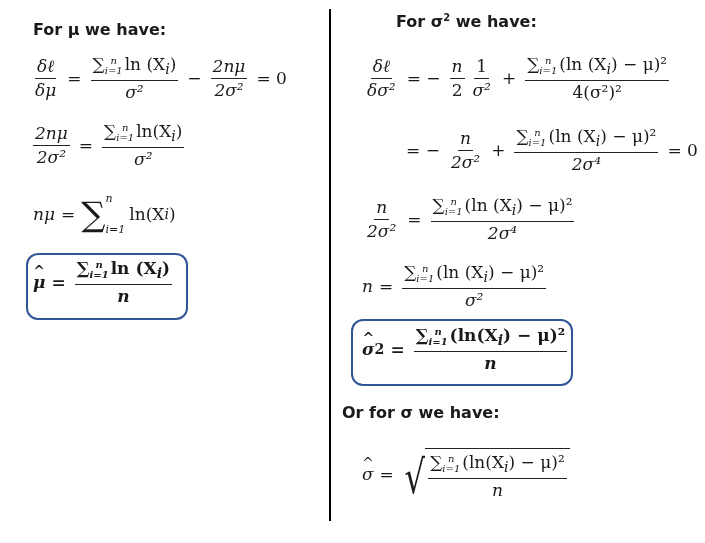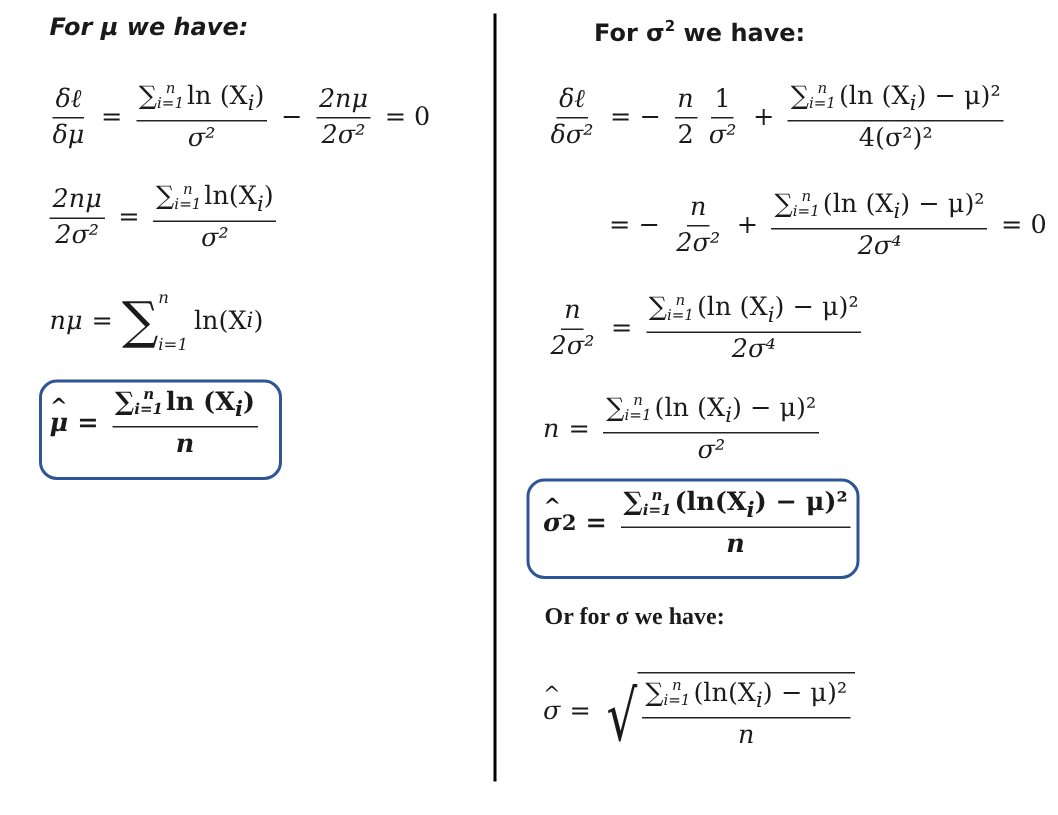--- a/index.html
+++ b/index.html
@@ -23,21 +23,21 @@
   .box { position:absolute; border:2px solid #2f5597; border-radius:12px; }
   .sqrt { display:inline-flex; align-items:flex-end; }
   .sqrt .rad { font-size:46px; line-height:1; transform:scaleX(0.7); margin-right:-4px; }
   .sqrt .body { border-top:1px solid #222; padding-top:4px; }
   .hat { position:relative; display:inline-block; }
   .hat .h { position:absolute; left:50%; top:-9px; transform:translateX(-50%); font-style:normal; font-size:14px; }
 </style>
 </head>
 <body>
 
-<div class="heading" style="left:33px;top:8px;font-style:italic;">For μ we have:</div>
+<div class="heading" style="left:33px;top:20px;">For μ we have:</div>
 
 <div class="eq" style="left:30px;top:55px;">
   <span class="frac">
       <span class="num"><i>δℓ</i></span>
       <span class="den"><i>δμ</i></span>
     </span>
   <span class="op">=</span>
   <span class="frac">
       <span class="num"><span class="sum">∑</span><span class="lim">
           <i>n</i>
@@ -175,21 +175,21 @@
   <span class="op">=</span>
   <span class="frac">
       <span class="num"><span class="sum">∑</span><span class="lim">
           <i>n</i>
           <i>i=1</i>
         </span><span>(ln(X</span><sub><i>i</i></sub><span>) − μ)²</span></span>
       <span class="den"><i>n</i></span>
     </span>
 </div>
 
-<div class="heading" style="left:363px;top:403px;font-family:Liberation Serif, serif;">Or for σ we have:</div>
+<div class="heading" style="left:342px;top:403px;">Or for σ we have:</div>
 
 <div class="eq" style="left:362px;top:448px;">
   <span class="hat"><i>σ</i><span class="h">^</span></span>
   <span class="op">=</span>
   <span class="sqrt">
     <span class="rad">√</span>
     <span class="body"><span class="frac">
           <span class="num"><span class="sum">∑</span><span class="lim">
               <i>n</i>
               <i>i=1</i>

